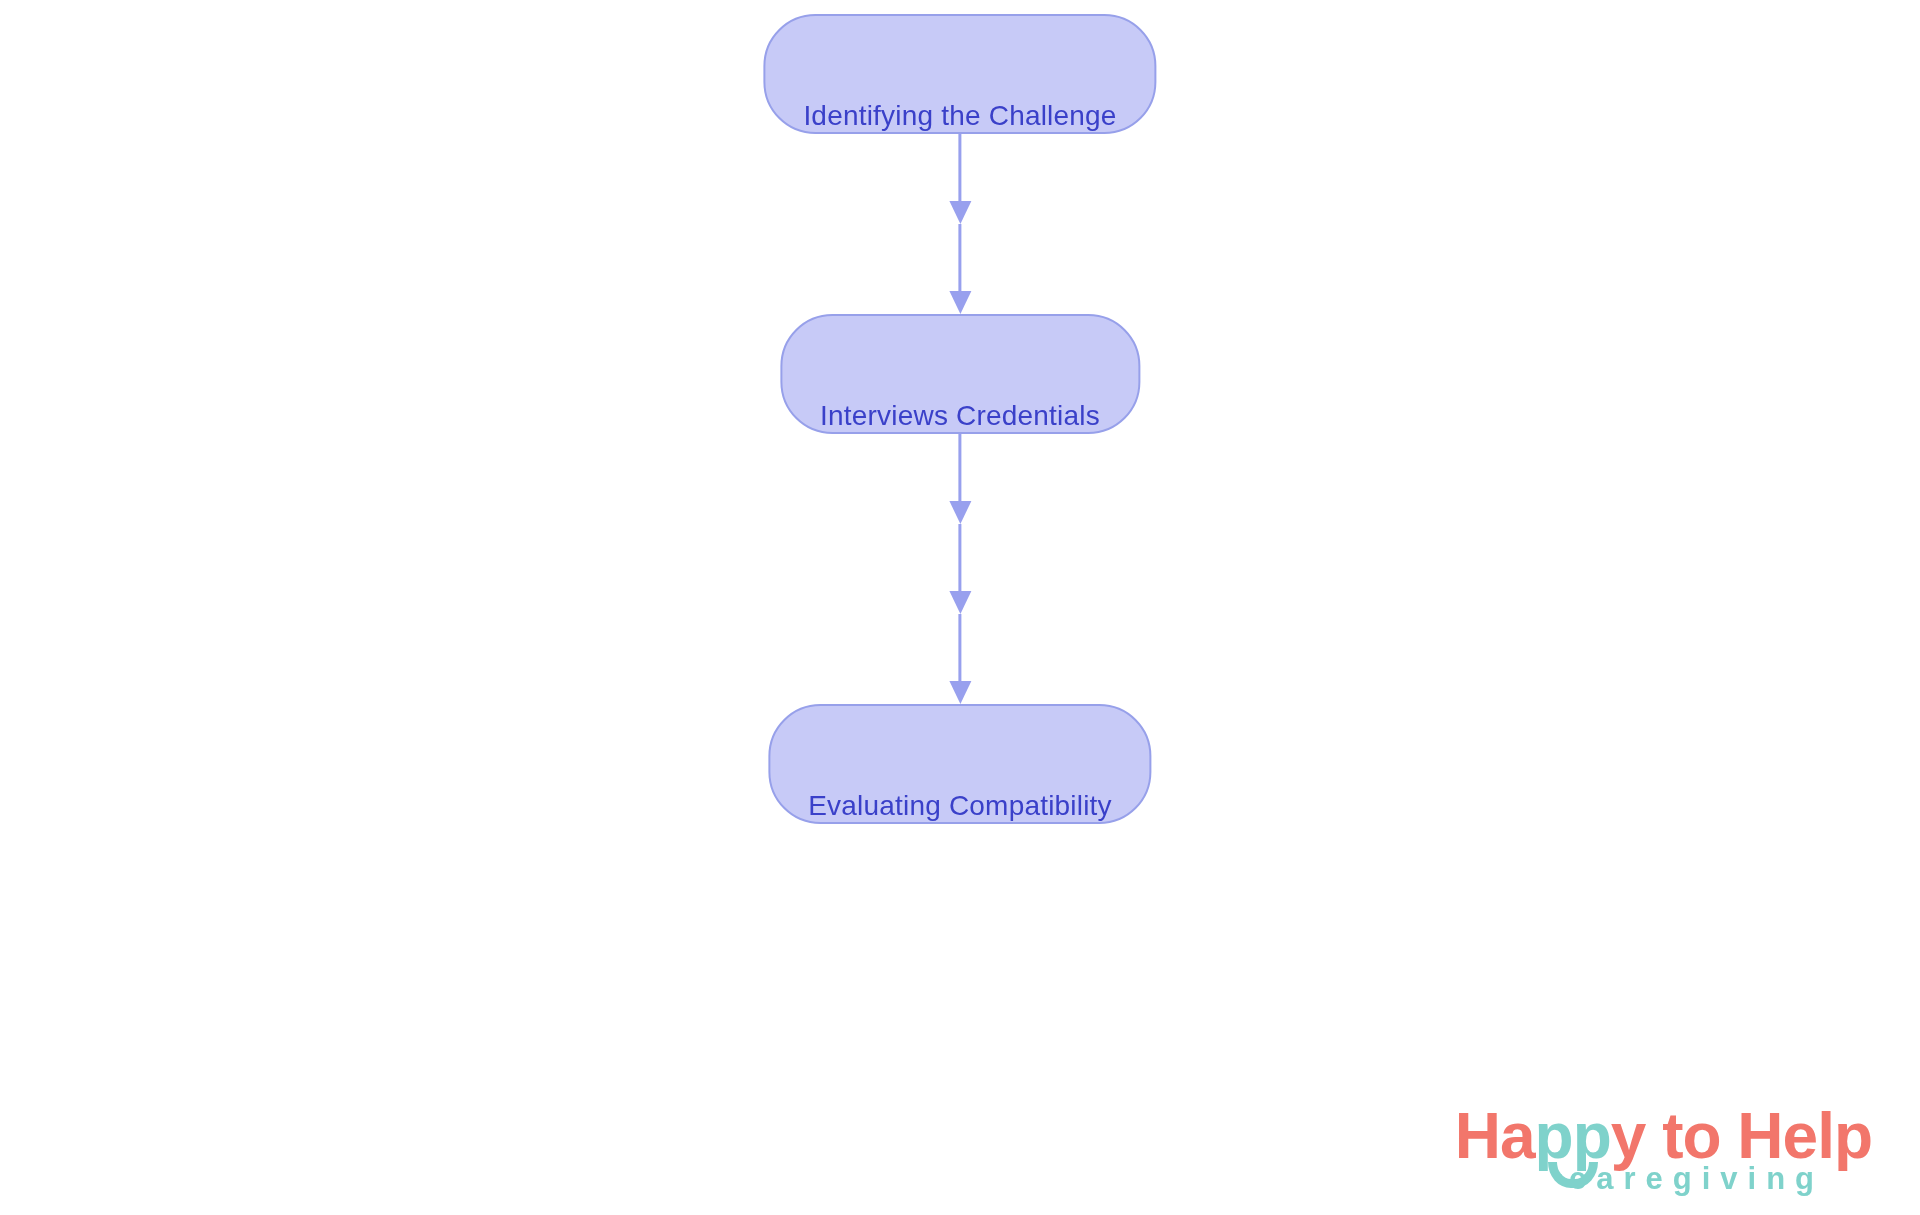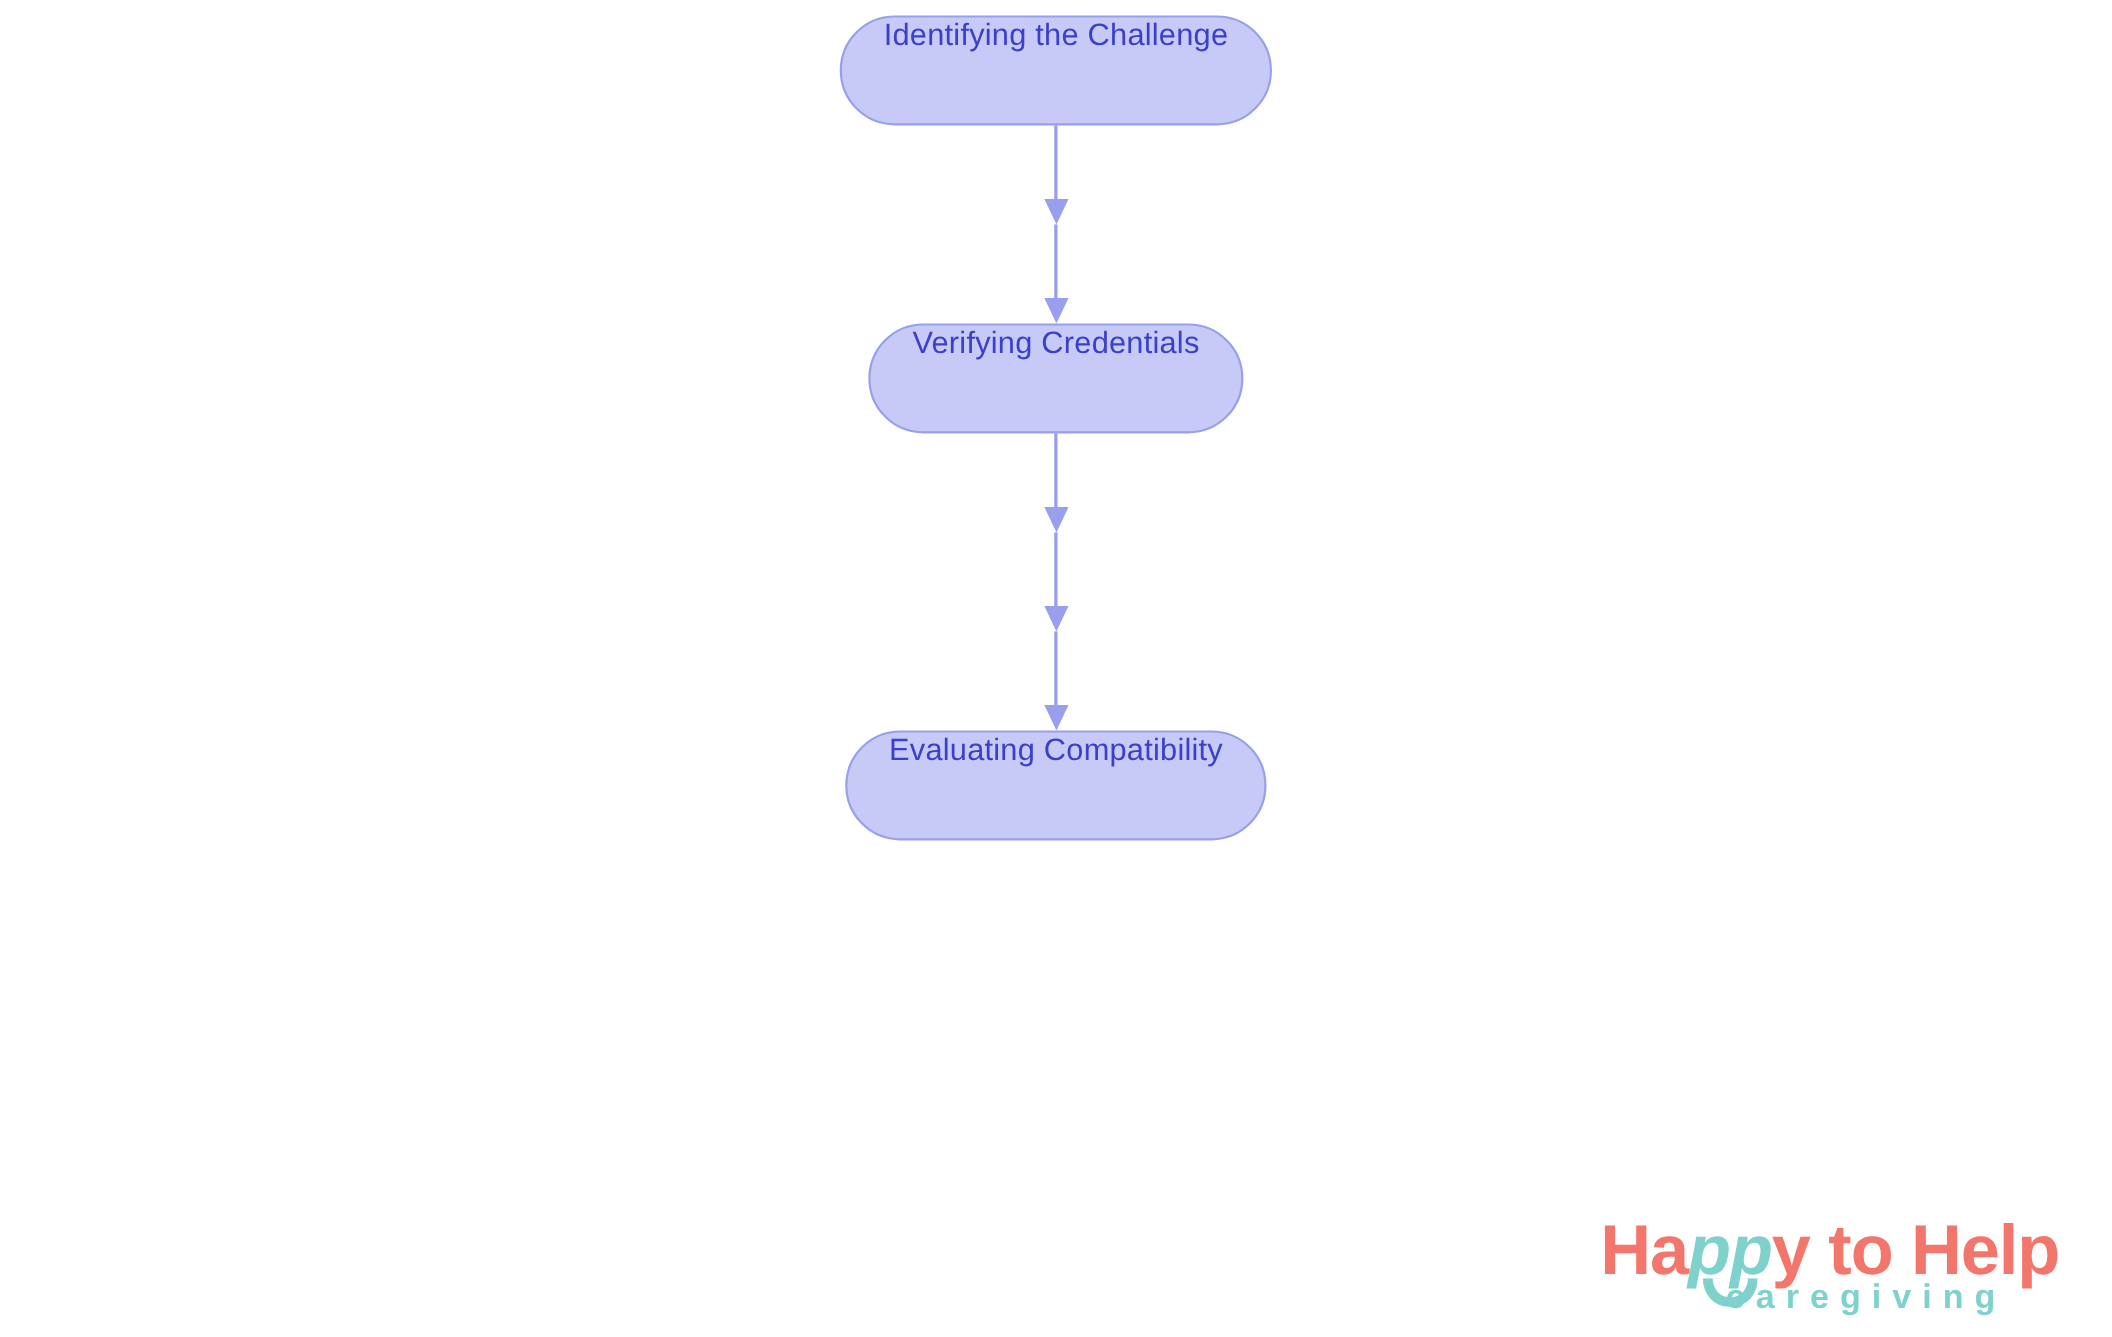--- a/index.html
+++ b/index.html
@@ -20,24 +20,24 @@
     position: absolute;
     top: 14px;
     left: 50%;
     transform: translateX(-50%);
     display: flex;
     flex-direction: column;
     align-items: center;
   }
   .flow-node {
     box-sizing: border-box;
-    height: 100px;
+    height: 120px;
     padding: 0 38px;
     display: flex;
-    align-items: flex-start;
+    align-items: flex-end;
     justify-content: center;
     background: var(--node-fill, #c7caf7);
     border: 2px solid var(--node-border, #97a0ea);
     border-radius: 52px;
     color: var(--node-text, #3a40c9);
     font-size: 28px;
     letter-spacing: 0.2px;
     white-space: nowrap;
   }
   .flow-arrow {
@@ -71,21 +71,20 @@
     font-weight: bold;
     line-height: 64px;
     letter-spacing: -1px;
     white-space: nowrap;
   }
   .coral { color: var(--logo-coral, #f2766b); }
   .teal  { color: var(--logo-teal, #7fd2cb); }
   .pp {
     position: relative;
     display: inline-block;
-    font-style: italic;
   }
   .smile {
     position: absolute;
     left: 50%;
     transform: translateX(-50%);
     top: 58px;
     width: 50px;
     height: 26px;
     box-sizing: border-box;
     border: 9px solid var(--logo-teal, #7fd2cb);
@@ -115,21 +114,21 @@
     <div class="arrow-head"></div>
   </div>
 
 
   <div class="flow-arrow">
     <div class="arrow-line"></div>
     <div class="arrow-head"></div>
   </div>
 
   <div class="flow-node">
-    <span>Verifying Credentials</span>
+    <span>Interviews Credentials</span>
   </div>
 
   <div class="flow-arrow">
     <div class="arrow-line"></div>
     <div class="arrow-head"></div>
   </div>
 
 
   <div class="flow-arrow">
     <div class="arrow-line"></div>

